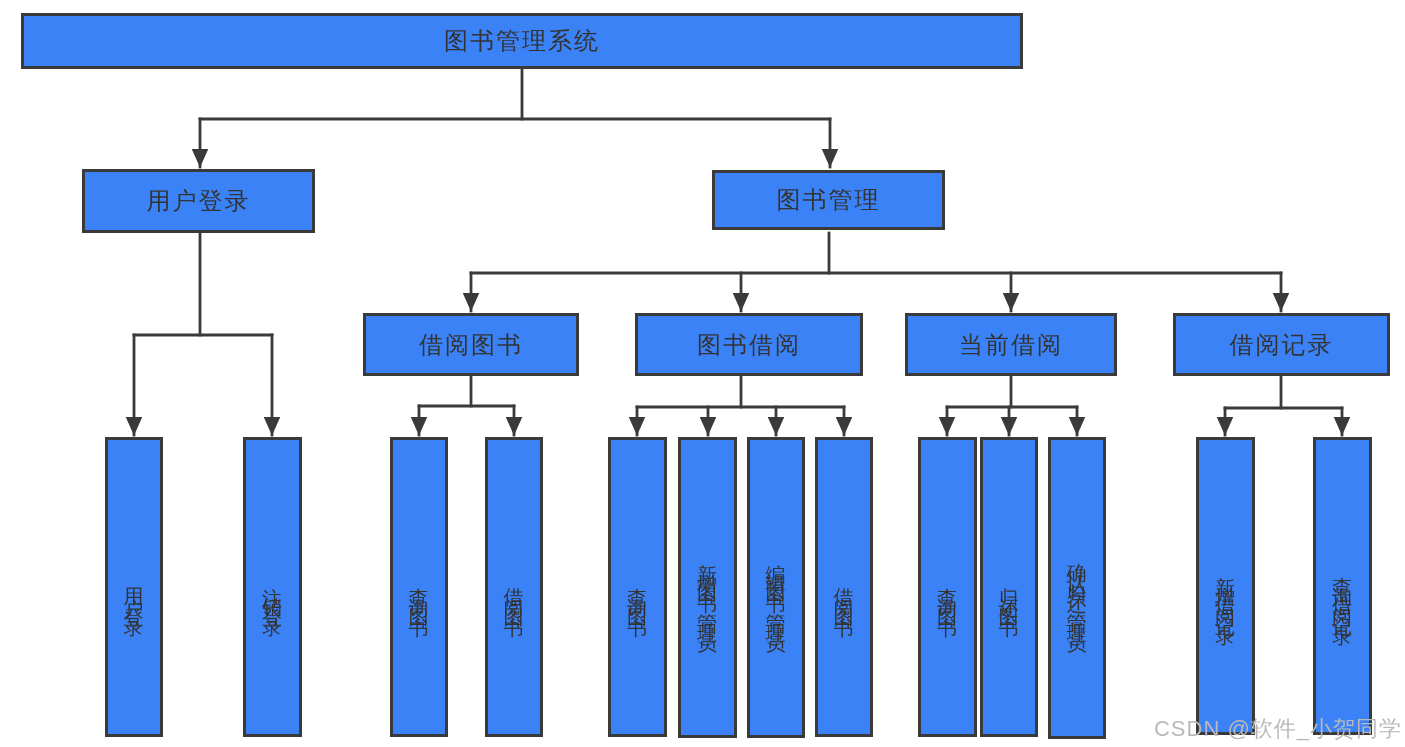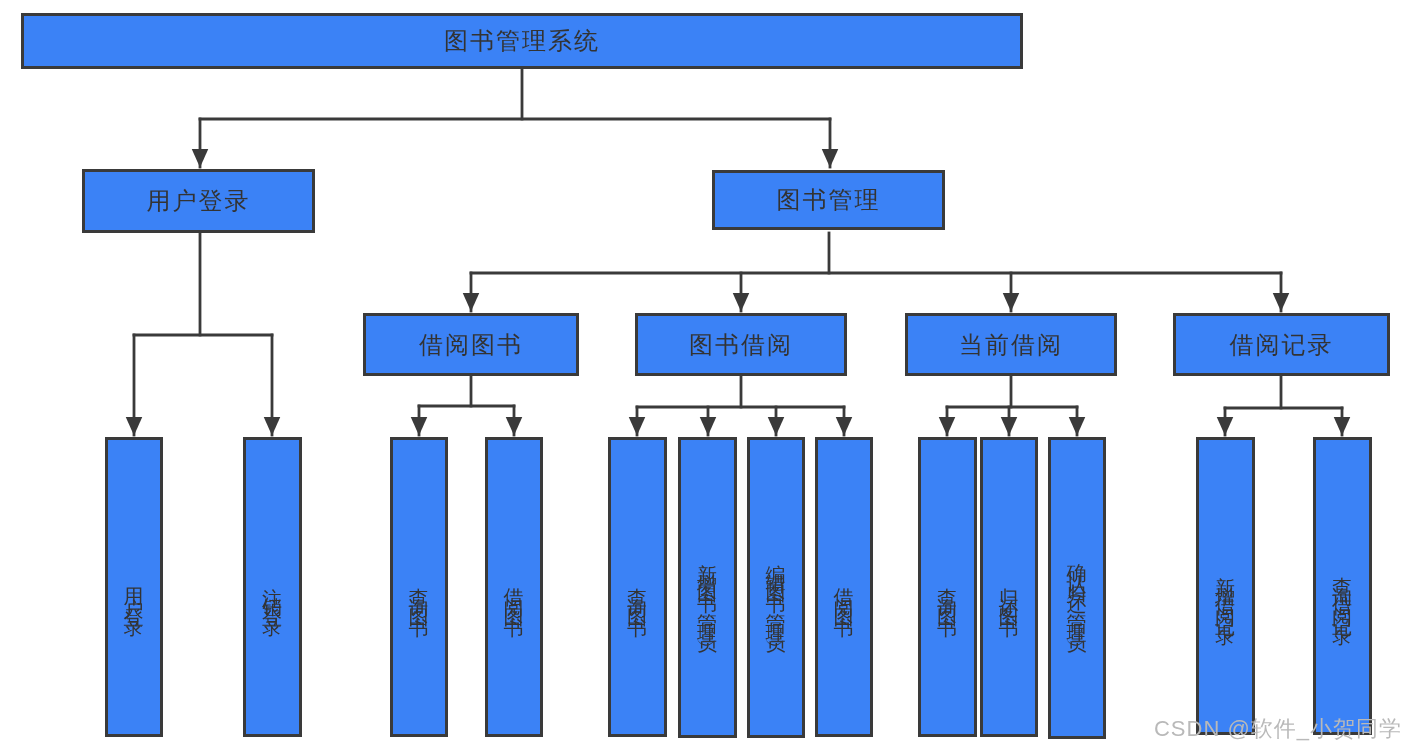--- a/index.html
+++ b/index.html
@@ -79,21 +79,21 @@
       <path d="M1342,408 V435" marker-end="url(#arrow)"></path>
     </g>
   </svg>
 
   <div class="box h" style="left:21px;top:13px;width:1002px;height:56px">图书管理系统</div>
 
   <div class="box h" style="left:82px;top:169px;width:233px;height:64px">用户登录</div>
   <div class="box h" style="left:712px;top:170px;width:233px;height:60px">图书管理</div>
 
   <div class="box h" style="left:363px;top:313px;width:216px;height:63px">借阅图书</div>
-  <div class="box h" style="left:635px;top:313px;width:212px;height:63px">图书借阅</div>
+  <div class="box h" style="left:635px;top:313px;width:228px;height:63px">图书借阅</div>
   <div class="box h" style="left:905px;top:313px;width:212px;height:63px">当前借阅</div>
   <div class="box h" style="left:1173px;top:313px;width:217px;height:63px">借阅记录</div>
 
   <div class="box v" style="left:105px;top:437px;width:58px;height:300px">用户登录</div>
   <div class="box v" style="left:243px;top:437px;width:59px;height:300px">注销登录</div>
   <div class="box v" style="left:390px;top:437px;width:58px;height:300px">查询图书</div>
   <div class="box v" style="left:485px;top:437px;width:58px;height:300px">借阅图书</div>
   <div class="box v" style="left:608px;top:437px;width:59px;height:300px">查询图书</div>
   <div class="box v" style="left:678px;top:437px;width:59px;height:301px">新增图书（管理员）</div>
   <div class="box v" style="left:747px;top:437px;width:58px;height:301px">编辑图书（管理员）</div>

